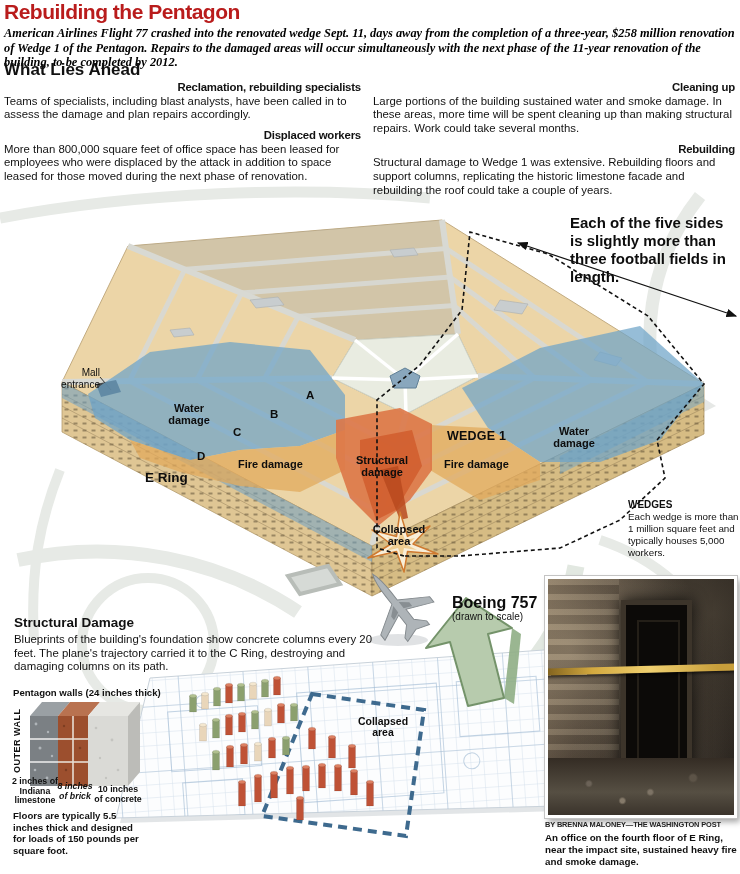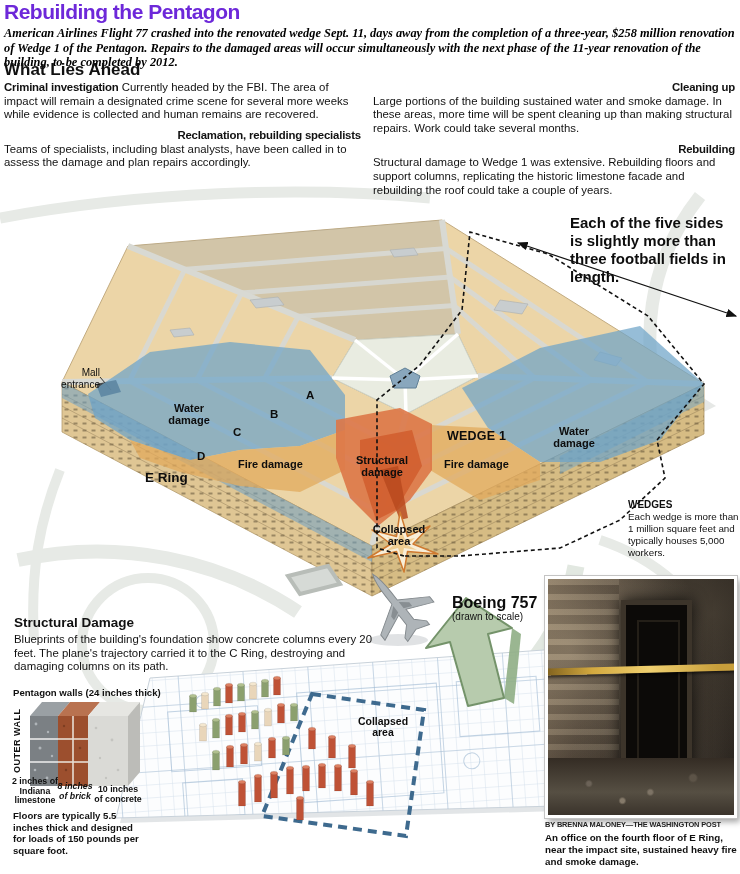--- a/index.html
+++ b/index.html
@@ -1,21 +1,21 @@
 <!DOCTYPE html>
 <html><head>
 <meta charset="utf-8">
 <style>
   html,body{margin:0;padding:0;background:#fff;}
   #page{position:relative;width:740px;height:874px;background:#fff;overflow:hidden;
         font-family:"Liberation Sans",sans-serif;color:#111;}
   #illus{position:absolute;left:0;top:0;width:740px;height:874px;}
   .abs{position:absolute;}
   h1.title{position:absolute;left:4px;top:0px;margin:0;font-size:21px;font-weight:bold;
-           letter-spacing:-0.5px;color:#6d28d9;}
+           letter-spacing:-0.5px;color:#b91c1c;}
   .intro{position:absolute;left:4px;top:26px;width:734px;margin:0;
          font-family:"Liberation Serif",serif;font-style:italic;font-weight:bold;
          font-size:12.4px;line-height:1.17;color:#000;}
   h2.wla{position:absolute;left:4px;top:60px;margin:0;font-size:17px;font-weight:bold;}
   .col{position:absolute;top:81px;font-size:11.4px;line-height:1.2;}
   .colL{left:4px;width:357px;}
   .colR{left:373px;width:362px;}
   .col p{margin:0 0 7px;}
   .lead{font-weight:bold;letter-spacing:-0.2px;}
   .lead.block{display:block;text-align:right;}
@@ -374,22 +374,22 @@
           <circle cx="106" cy="778" r="1.2"></circle>
       </g>
     </g>
   </svg>
 
   <h1 class="title">Rebuilding the Pentagon</h1>
   <p class="intro">American Airlines Flight 77 crashed into the renovated wedge Sept. 11, days away from the completion of a three-year, $258 million renovation of Wedge 1 of the Pentagon. Repairs to the damaged areas will occur simultaneously with the next phase of the 11-year renovation of the building, to be completed by 2012.</p>
 
   <h2 class="wla">What Lies Ahead</h2>
   <div class="col colL">
-    <p class="item"><b class="lead">Criminal investigation</b> <span>Currently headed by the FBI. The area of impact will remain a designated crime scene for several more weeks while evidence is collected and human remains are recovered.</span></p>
     <p class="item"><b class="lead block">Reclamation, rebuilding specialists</b><span>Teams of specialists, including blast analysts, have been called in to assess the damage and plan repairs accordingly.</span></p>
+    <p class="item"><b class="lead block">Displaced workers</b><span>More than 800,000 square feet of office space has been leased for employees who were displaced by the attack in addition to space leased for those moved during the next phase of renovation.</span></p>
   </div>
   <div class="col colR">
     <p class="item"><b class="lead block">Cleaning up</b><span>Large portions of the building sustained water and smoke damage. In these areas, more time will be spent cleaning up than making structural repairs. Work could take several months.</span></p>
     <p class="item"><b class="lead block">Rebuilding</b><span>Structural damage to Wedge 1 was extensive. Rebuilding floors and support columns, replicating the historic limestone facade and rebuilding the roof could take a couple of years.</span></p>
   </div>
 
   <div class="lbl" style="left:570px;top:214px;width:170px;font-size:15px;line-height:1.2;">Each of the five sides is slightly more than three football fields in length.</div>
   <div class="lbl rt" style="left:42px;top:367px;width:58px;font-size:10px;font-weight:400;line-height:1.15;">Mall entrance</div>
   <div class="lbl ctr" style="left:158px;top:403px;width:62px;font-size:11px;">Water damage</div>
   <div class="lbl" style="left:306px;top:389px;font-size:11.5px;">A</div>

